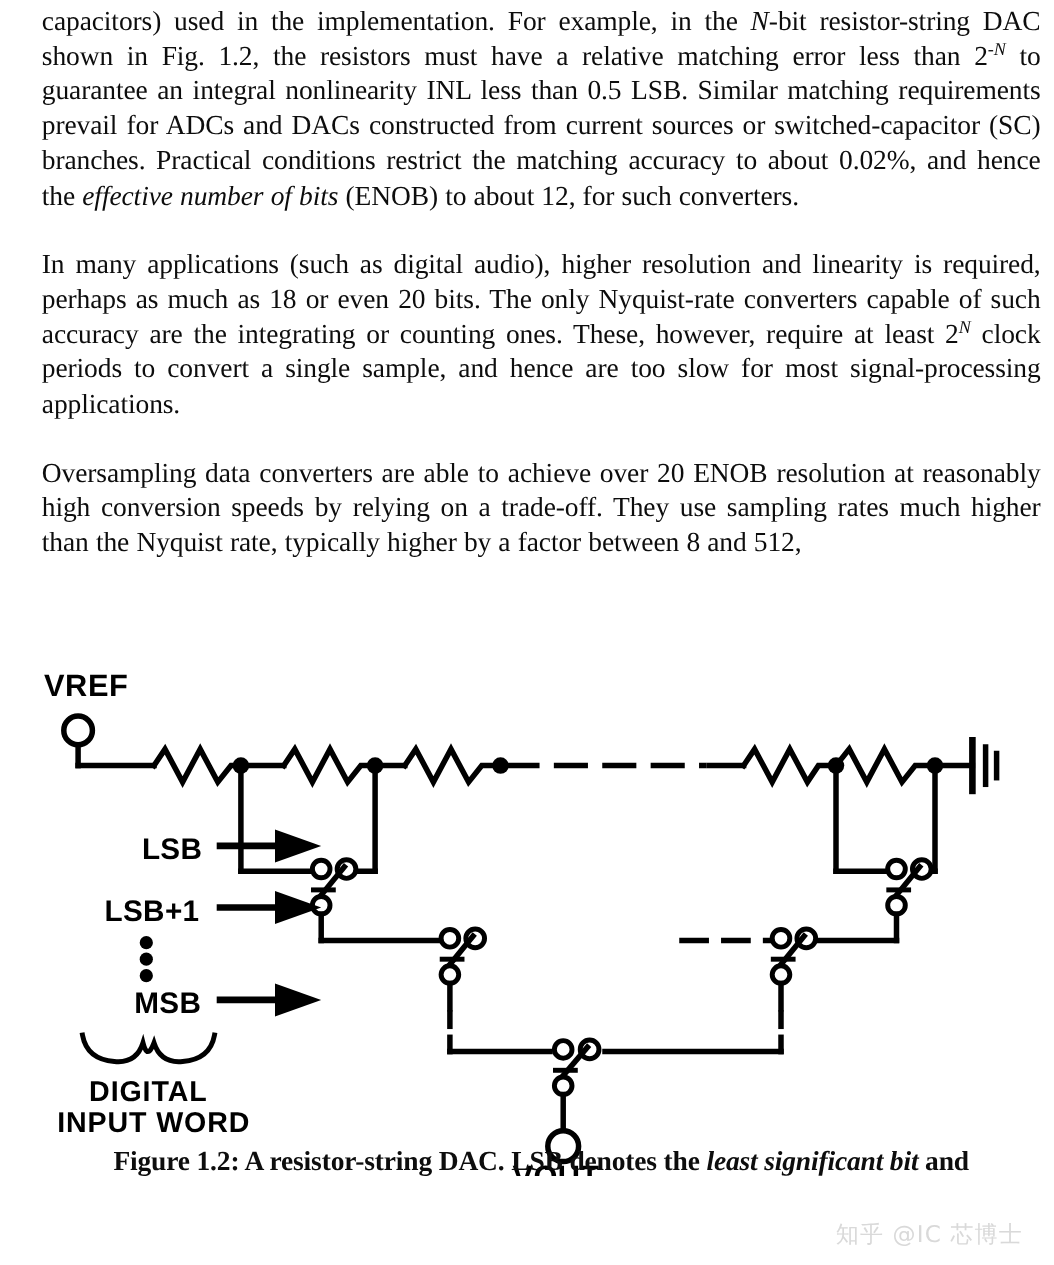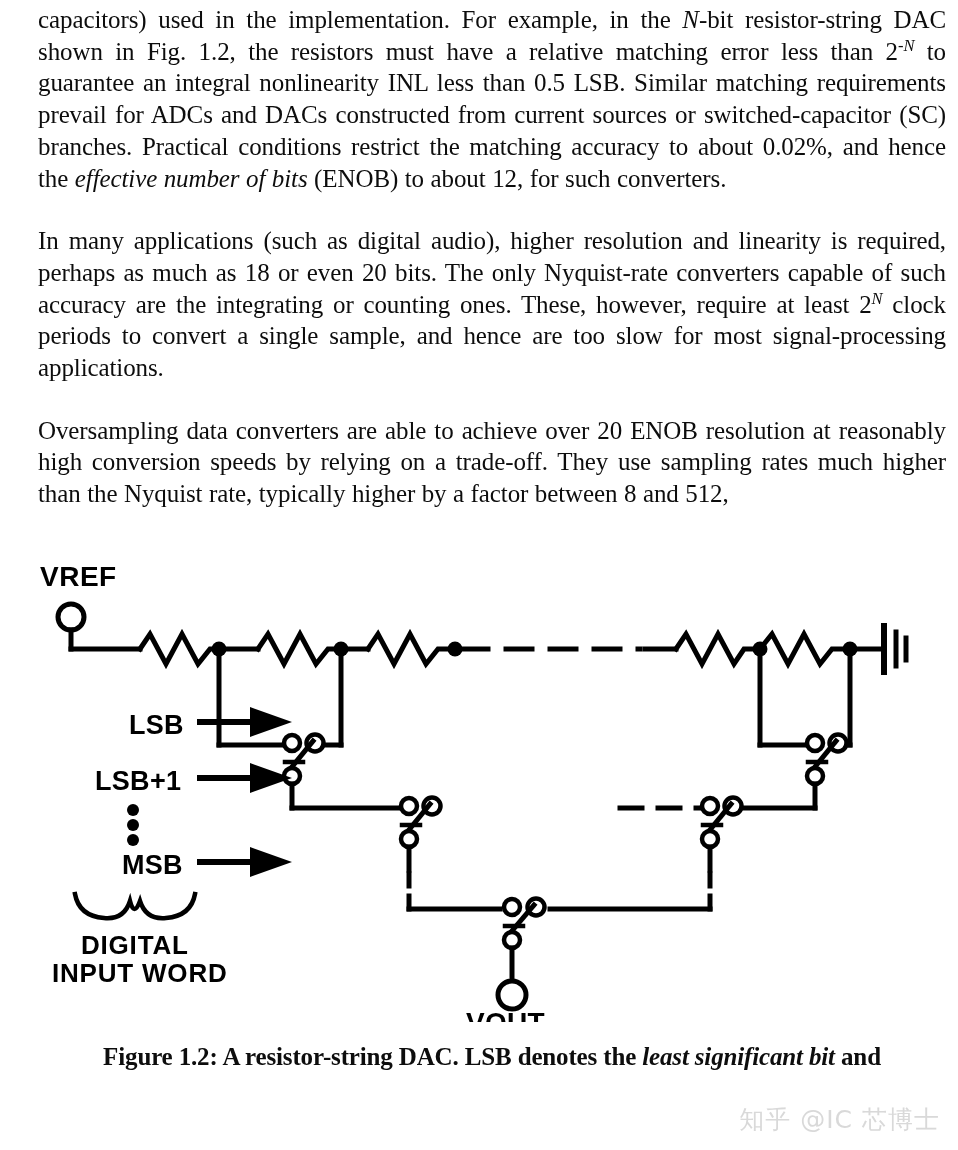--- a/index.html
+++ b/index.html
@@ -44,21 +44,21 @@
     vertical-align: super;
     line-height: 0;
     font-style: italic;
   }
   .para .nb { font-style: italic; }
 
   
   .figure {
     position: absolute;
     left: 0;
-    top: 552px;
+    top: 599px;
     width: 958px;
     height: 470px;
   }
   .figure svg { display: block; }
 
   
   .caption {
     position: absolute;
     left: 38px;
     top: 1042px;
@@ -68,24 +68,24 @@
     line-height: 29px;
     font-weight: bold;
     letter-spacing: -0.15px;
   }
   .caption .it { font-style: italic; }
   .cap-line { display: block; }
 
   
   .watermark {
     position: absolute;
-    right: 18px;
+    right: 28px;
     bottom: 14px;
     font-family: "DejaVu Sans", sans-serif;
-    font-size: 25px;
+    font-size: 21px;
     color: #d9d9d9;
     letter-spacing: 1px;
     white-space: nowrap;
     user-select: none;
   }
 </style>
 </head>
 <body>
 
 <div class="page">

